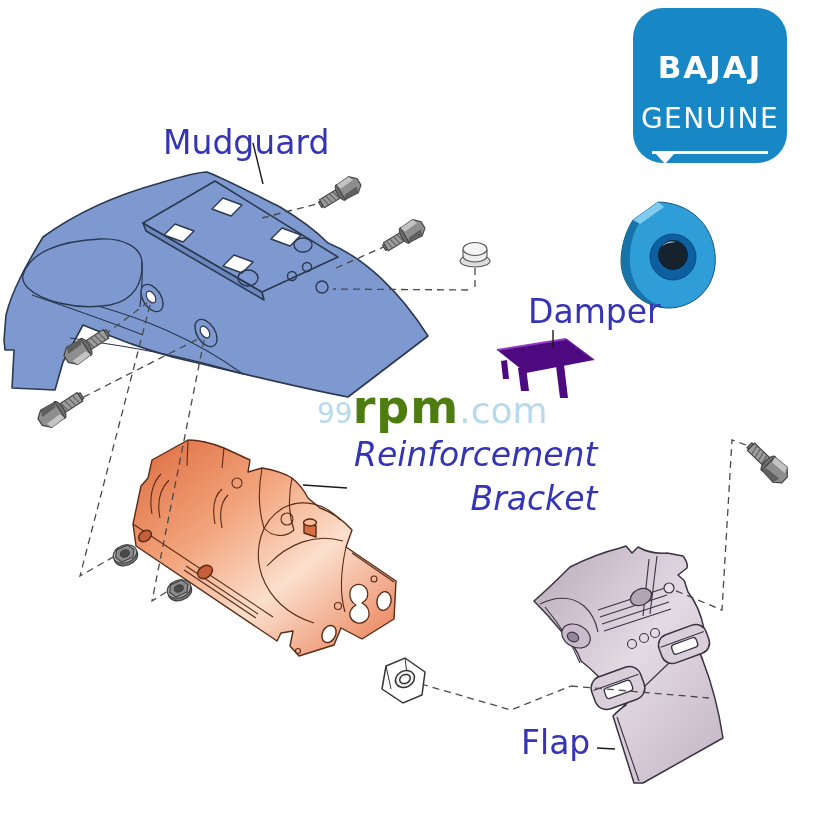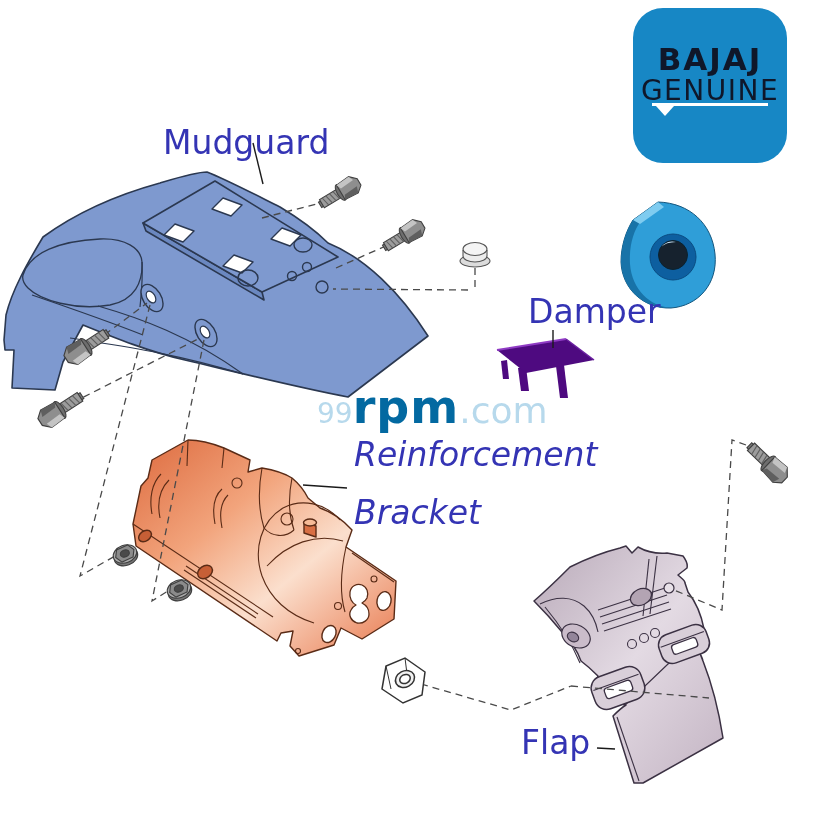--- a/index.html
+++ b/index.html
@@ -2,25 +2,25 @@
 <html><head>
 <meta charset="utf-8">
 <style>
   html,body{margin:0;padding:0;background:#fff;}
   #stage{position:relative;width:820px;height:820px;background:#ffffff;overflow:hidden;
          font-family:"DejaVu Sans","Liberation Sans",sans-serif;}
   #diagram{position:absolute;left:0;top:0;}
   .part-label{position:absolute;color:#3434b4;font-size:33px;letter-spacing:0px;white-space:nowrap;}
   .wm{position:absolute;left:317px;top:380px;white-space:nowrap;}
   .wm .n{font-size:28px;color:#b7d9ec;font-weight:400;}
-  .wm .w{font-size:46px;color:#0369a1;font-weight:bold;letter-spacing:1px;}
+  .wm .w{font-size:46px;color:#4d7c0f;font-weight:bold;letter-spacing:1px;}
   .wm .t{font-size:36px;color:#b7d9ec;font-weight:400;}
   .logo{position:absolute;left:633px;top:8px;width:154px;height:155px;border-radius:30px;
-        background:#1787c5;color:#0f172a;display:flex;flex-direction:column;align-items:center;
-        padding-top:0;box-sizing:border-box;}
+        background:#1787c5;color:#ffffff;display:flex;flex-direction:column;align-items:center;
+        padding-top:8px;box-sizing:border-box;gap:20px;}
   .logo .brand{font-weight:bold;font-size:31px;letter-spacing:2px;margin-top:36px;line-height:30px;}
   .logo .genuine{font-size:28px;letter-spacing:1.5px;margin-top:6px;line-height:22px;font-weight:500;}
   .logo .parts{font-weight:bold;font-size:34px;margin-top:-4px;line-height:34px;letter-spacing:1px;}
   .logo .rule{position:relative;width:116px;height:3px;background:#fff;margin-top:1px;}
   .logo .rule .arrow{position:absolute;left:4px;top:3px;width:0;height:0;
         border-left:9px solid transparent;border-right:9px solid transparent;border-top:10px solid #fff;}
 </style>
 </head>
 <body>
 
@@ -252,21 +252,21 @@
     <line x1="303" y1="485" x2="347" y2="488"></line>
     <line x1="553" y1="330" x2="553" y2="348"></line>
     <line x1="597" y1="748" x2="615" y2="749"></line>
   </g>
 </svg>
 
 <div class="part-label" style="left:163px;top:97px;margin-top:26px;">Mudguard</div>
 <div class="part-label" style="left:528px;top:292px;">Damper</div>
 <div class="part-label" style="left:354px;top:435px;font-style:italic;">
   <div>Reinforcement</div>
-  <div style="margin-top:19px;">Bracket</div>
+  <div style="margin-top:5px;text-align:right;">Bracket</div>
 </div>
 <div class="part-label" style="left:521px;top:723px;">Flap</div>
 
 <div class="wm"><span class="n">99</span><span class="w">rpm</span><span class="t">.com</span></div>
 
 <div class="logo">
   <div class="brand">BAJAJ</div>
   <div class="genuine">GENUINE</div>
   <div class="rule">
     <div class="arrow"></div>

